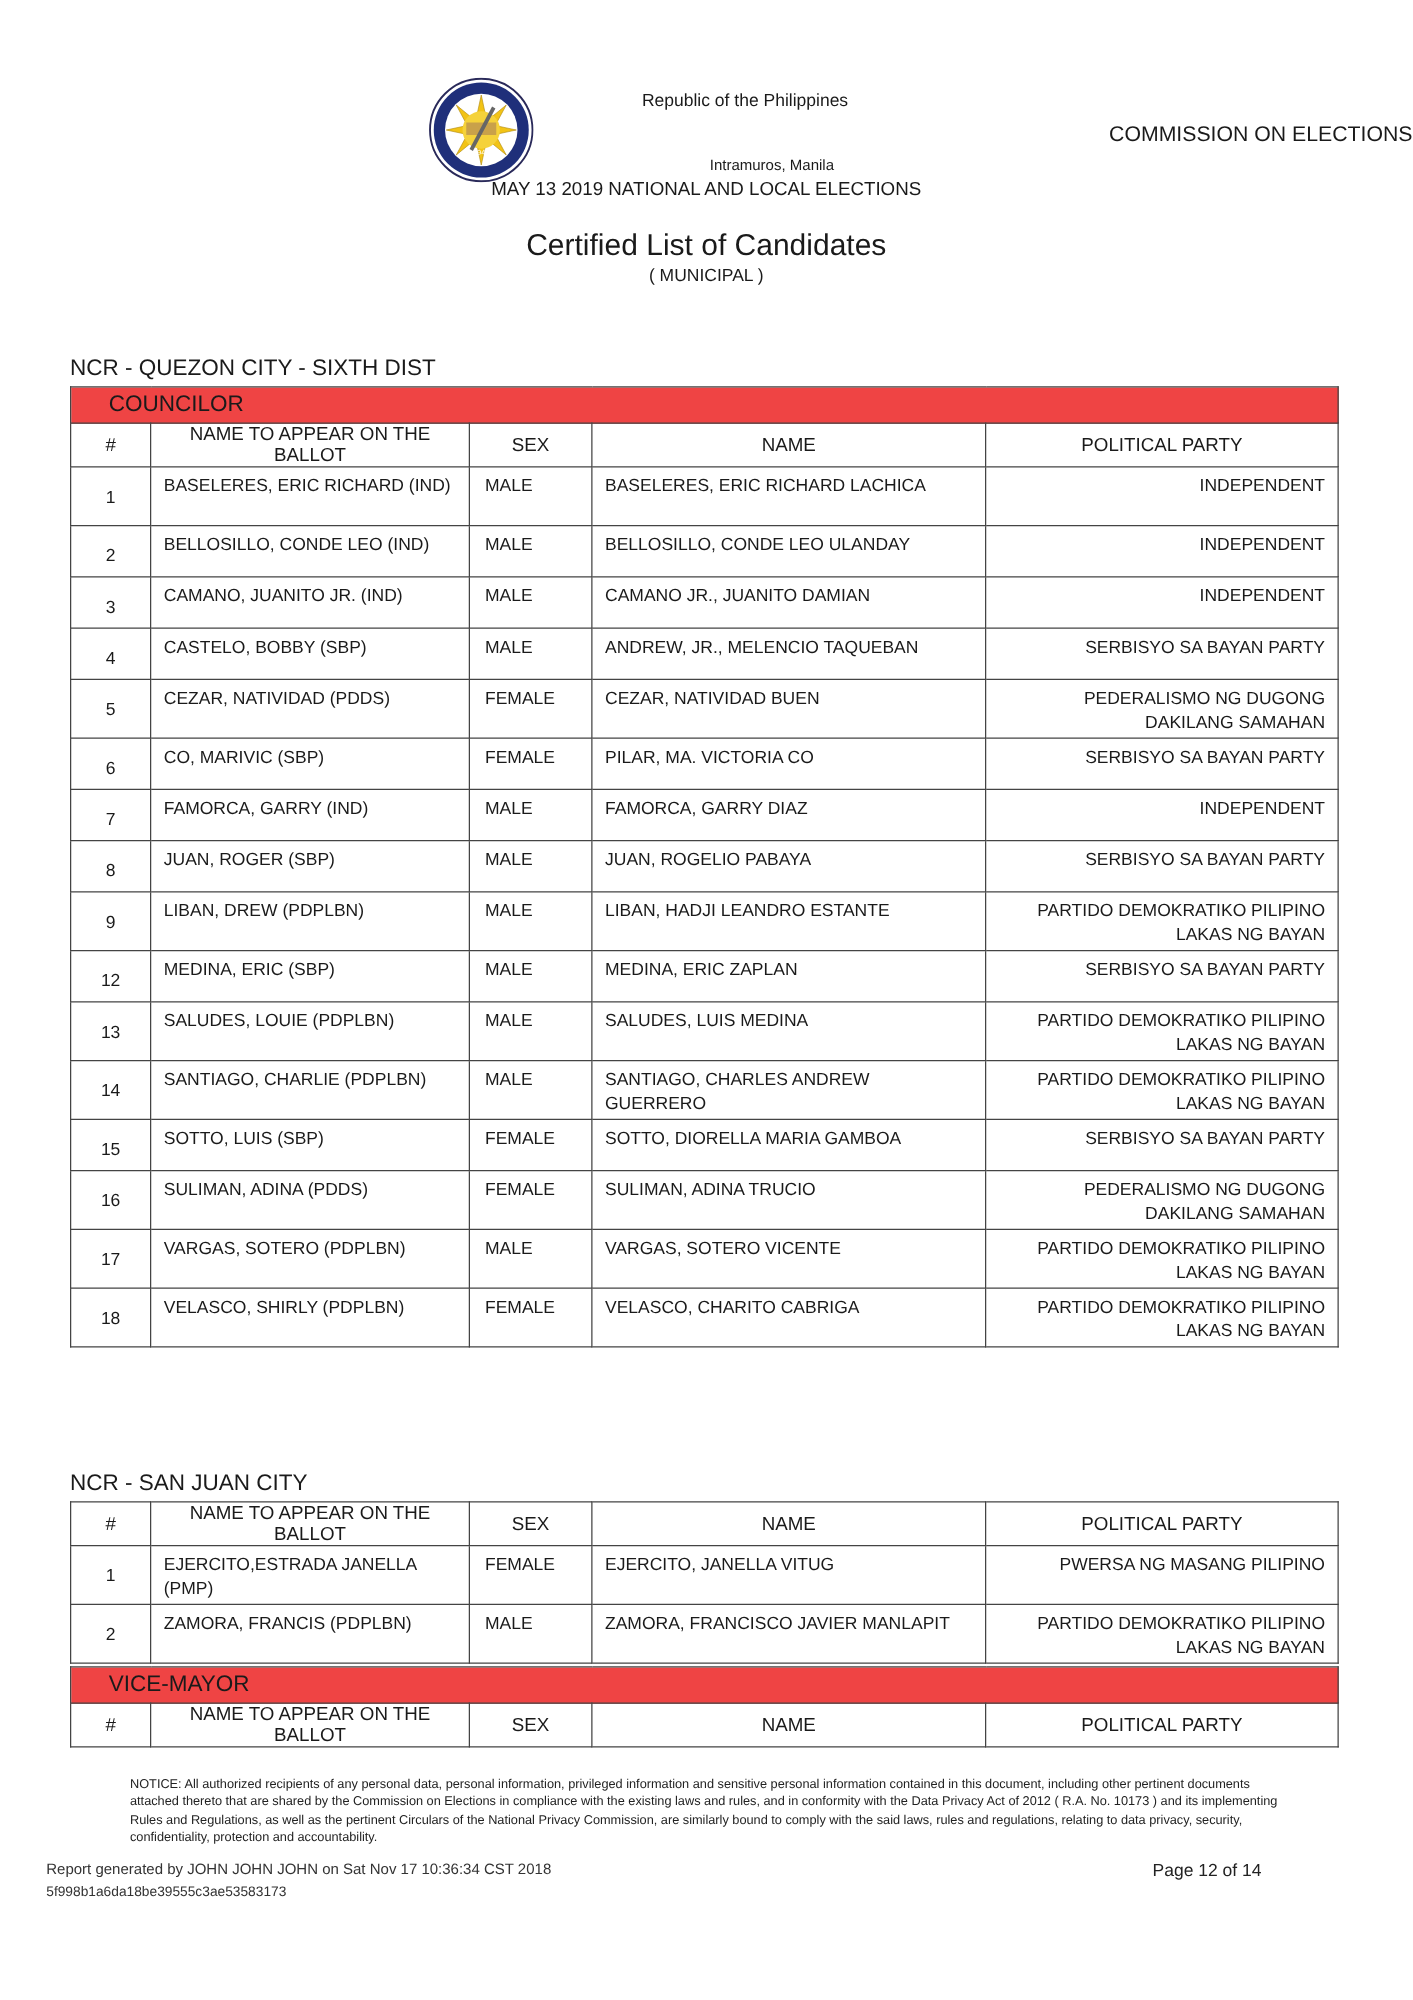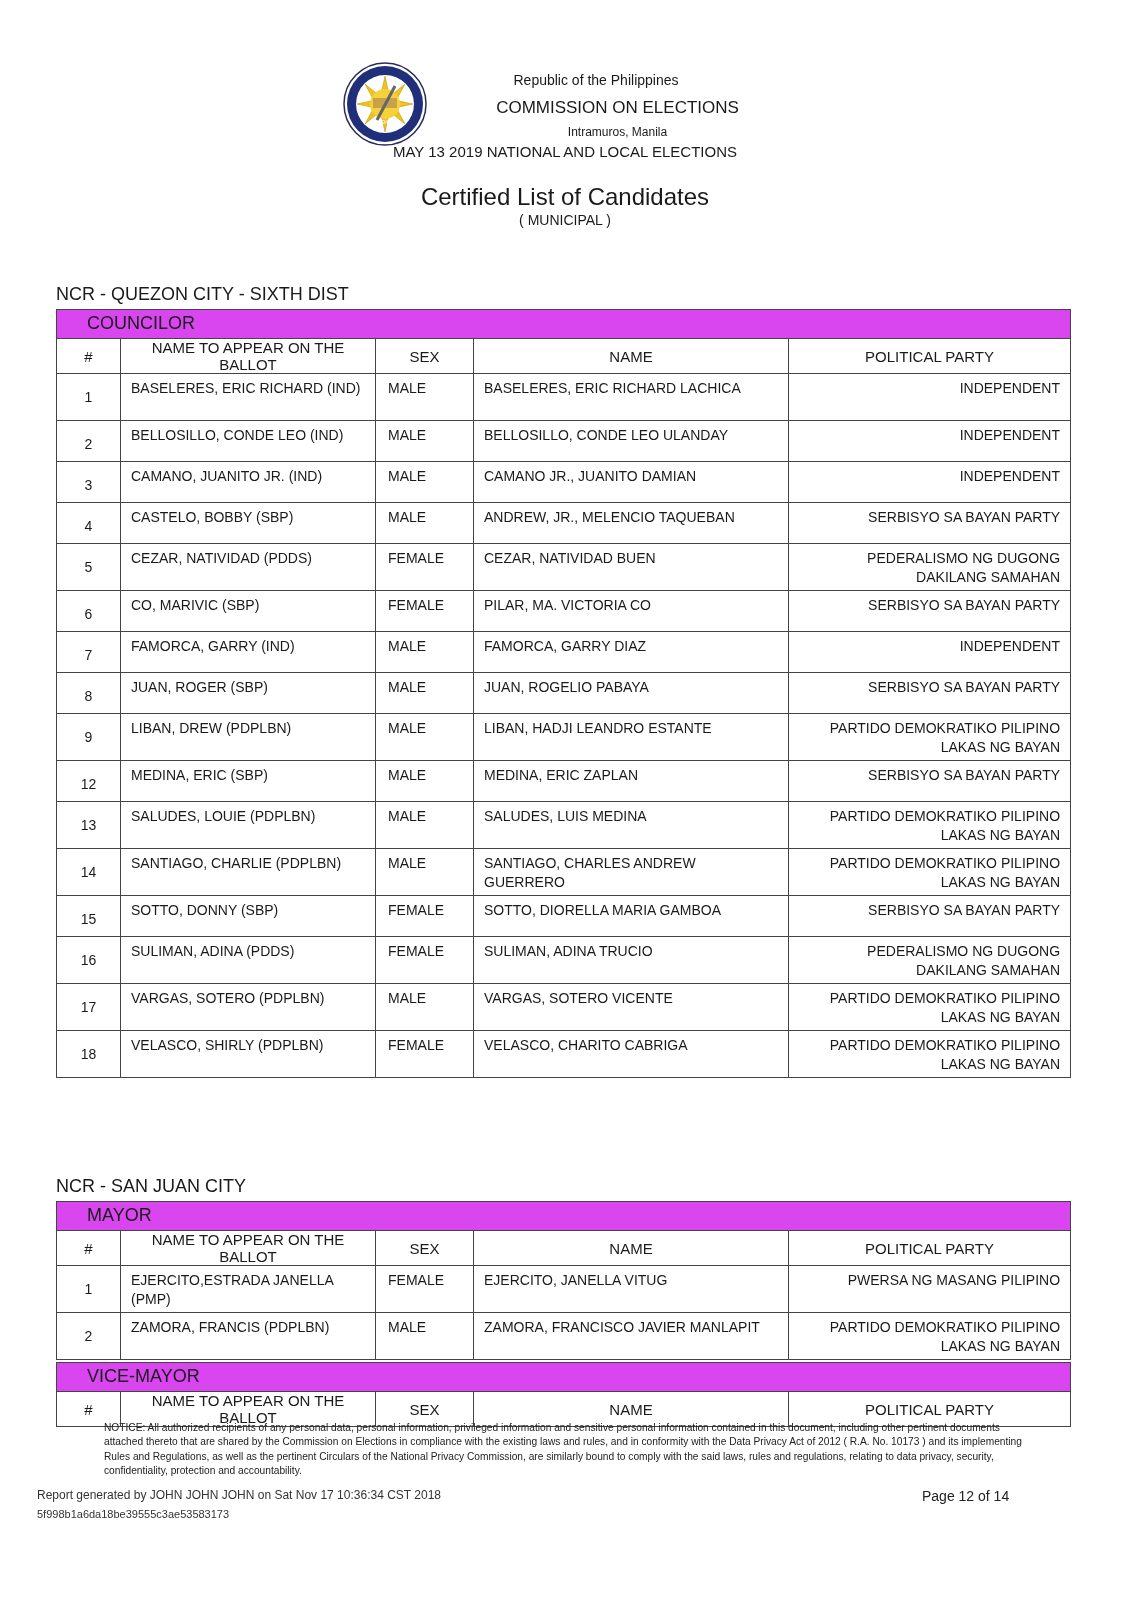--- a/index.html
+++ b/index.html
@@ -11,21 +11,21 @@
   .h-com { top: 98px; font-size: 17px; left: 105px; }
   .h-loc { top: 125px; font-size: 12px; left: 105px; }
   .h-elec { top: 143px; font-size: 15px; left: 0; }
   .h-title { top: 183px; font-size: 24px; left: 0; }
   .h-sub { top: 212px; font-size: 14px; left: 0; }
 
   .section { position: absolute; left: 56px; width: 1014px; }
   .loc-title { font-size: 18px; margin-bottom: 4px; }
   table { border-collapse: collapse; width: 1014px; table-layout: fixed; }
   td, th { border: 1.5px solid #444; padding: 0; vertical-align: top; font-weight: normal; }
-  .pos-row td { background: #d946ef; font-size: 18px; padding: 3px 0 3px 30px; height: 22px; }
+  .pos-row td { background: #ef4444; font-size: 18px; padding: 3px 0 3px 30px; height: 22px; }
   .col-hdr th { height: 29px; vertical-align: middle; text-align: center; font-size: 15px; }
   .col-hdr th.small { font-size: 15px; }
   .data td { font-size: 14px; line-height: 19px; padding: 5px 10px 2px 10px; }
   .data td.num { text-align: center; padding-top: 14px; padding-left: 0; padding-right: 0; }
   .data td.sex { padding-left: 12px; }
   .data td.party { padding-left: 17px; text-align: right; }
 
   .notice { position: absolute; left: 104px; top: 1421px; width: 930px; font-size: 10.2px; line-height: 14.4px; color: #222; }
   .footer-left { position: absolute; left: 37px; top: 1488px; font-size: 12px; color: #333; }
   .footer-hash { position: absolute; left: 37px; top: 1508px; font-size: 11px; color: #333; }
@@ -48,21 +48,21 @@
     <polygon points="22,62 33,53 29,49"></polygon>
     <polygon points="62,62 51,53 55,49"></polygon>
   </g>
   <circle cx="42" cy="42" r="15" fill="#f5d23a"></circle>
   <rect x="30" y="36" width="24" height="10" fill="#c9a14a"></rect>
   <line x1="34" y1="58" x2="52" y2="24" stroke="#666" stroke-width="3"></line>
   <text x="42" y="62" font-size="6" text-anchor="middle" fill="#ffffff" font-family="Liberation Sans, sans-serif">1940</text>
 </svg>
 
 <div class="hdr h-rep" style="width:1130px;left:0;padding-left:62px;box-sizing:border-box;">Republic of the Philippines</div>
-<div class="hdr h-com" style="width:1130px;left:0;padding-left:105px;box-sizing:border-box;">COMMISSION ON ELECTIONS</div>
+<div class="hdr h-com" style="width:1130px;left:0;padding-left:105px;box-sizing:border-box;text-align:right;">COMMISSION ON ELECTIONS</div>
 <div class="hdr h-loc" style="width:1130px;left:0;padding-left:105px;box-sizing:border-box;">Intramuros, Manila</div>
 <div class="hdr h-elec">MAY 13 2019 NATIONAL AND LOCAL ELECTIONS</div>
 <div class="hdr h-title">Certified List of Candidates</div>
 <div class="hdr h-sub">( MUNICIPAL )</div>
 
 <div class="section" style="top:284px;">
   <div class="loc-title">NCR - QUEZON CITY - SIXTH DIST</div>
   <table>
     <colgroup>
         <col style="width:64px">
@@ -163,21 +163,21 @@
         </tr>
         <tr class="data" style="height: 47px;">
           <td class="num">14</td>
           <td class="ballot">SANTIAGO, CHARLIE (PDPLBN)</td>
           <td class="sex">MALE</td>
           <td class="name">SANTIAGO, CHARLES ANDREW GUERRERO</td>
           <td class="party">PARTIDO DEMOKRATIKO PILIPINO LAKAS NG BAYAN</td>
         </tr>
         <tr class="data" style="height: 41px;">
           <td class="num">15</td>
-          <td class="ballot">SOTTO, DONNY (SBP)</td>
+          <td class="ballot">SOTTO, LUIS (SBP)</td>
           <td class="sex">FEMALE</td>
           <td class="name">SOTTO, DIORELLA MARIA GAMBOA</td>
           <td class="party">SERBISYO SA BAYAN PARTY</td>
         </tr>
         <tr class="data" style="height: 47px;">
           <td class="num">16</td>
           <td class="ballot">SULIMAN, ADINA (PDDS)</td>
           <td class="sex">FEMALE</td>
           <td class="name">SULIMAN, ADINA TRUCIO</td>
           <td class="party">PEDERALISMO NG DUGONG DAKILANG SAMAHAN</td>
@@ -204,23 +204,20 @@
   <div class="loc-title">NCR - SAN JUAN CITY</div>
   <table>
     <colgroup>
         <col style="width:64px">
         <col style="width:255px">
         <col style="width:98px">
         <col style="width:315px">
         <col style="width:282px">
       </colgroup>
     <tbody>
-        <tr class="pos-row">
-          <td colspan="5">MAYOR</td>
-        </tr>
     <tr class="col-hdr">
       <th>#</th>
       <th class="small">NAME TO APPEAR ON THE BALLOT</th>
       <th>SEX</th>
       <th>NAME</th>
       <th>POLITICAL PARTY</th>
     </tr>
     </tbody>
       <tbody id="tbody-1">
         <tr class="data" style="height: 47px;">

